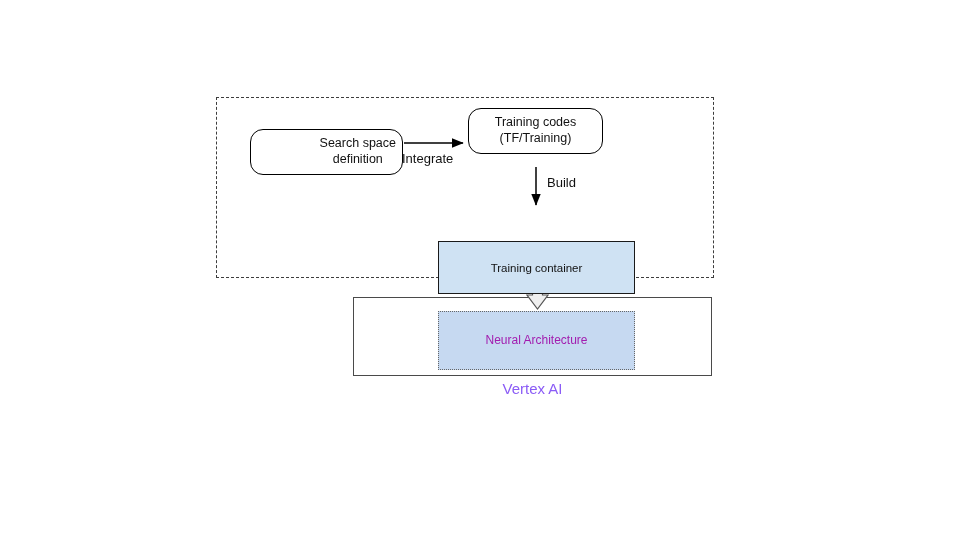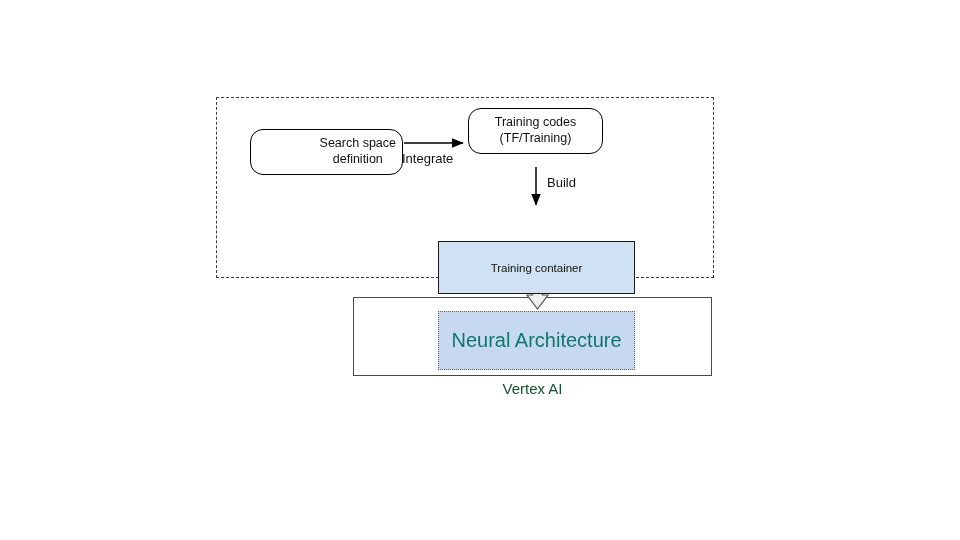--- a/index.html
+++ b/index.html
@@ -82,23 +82,23 @@
     margin-top: 32px;
   }
 
   #box-nas-service {
     left: 438px;
     top: 311px;
     width: 197px;
     height: 59px;
     background: #c6d9f1;
     border: 1.4px dotted #666666;
-    font-size: 20px;
+    font-size: 12px;
     line-height: 1.22;
-    color: #0f766e;
+    color: #a21caf;
   }
   #box-nas-service .lines span { display: block; white-space: nowrap; }
 
   
   #box-vertex-ai {
     position: absolute;
     left: 353px;
     top: 297px;
     width: 359px;
     height: 79px;
@@ -107,21 +107,21 @@
     background: transparent;
   }
 
   #label-vertex-ai {
     position: absolute;
     left: 353px;
     top: 380px;
     width: 359px;
     text-align: center;
     font-size: 15px;
-    color: #14532d;
+    color: #8b5cf6;
   }
 
   
   .edge-label {
     position: absolute;
     font-size: 13px;
     color: #111111;
     white-space: nowrap;
   }
   #label-integrate { left: 402px; top: 151px; }

